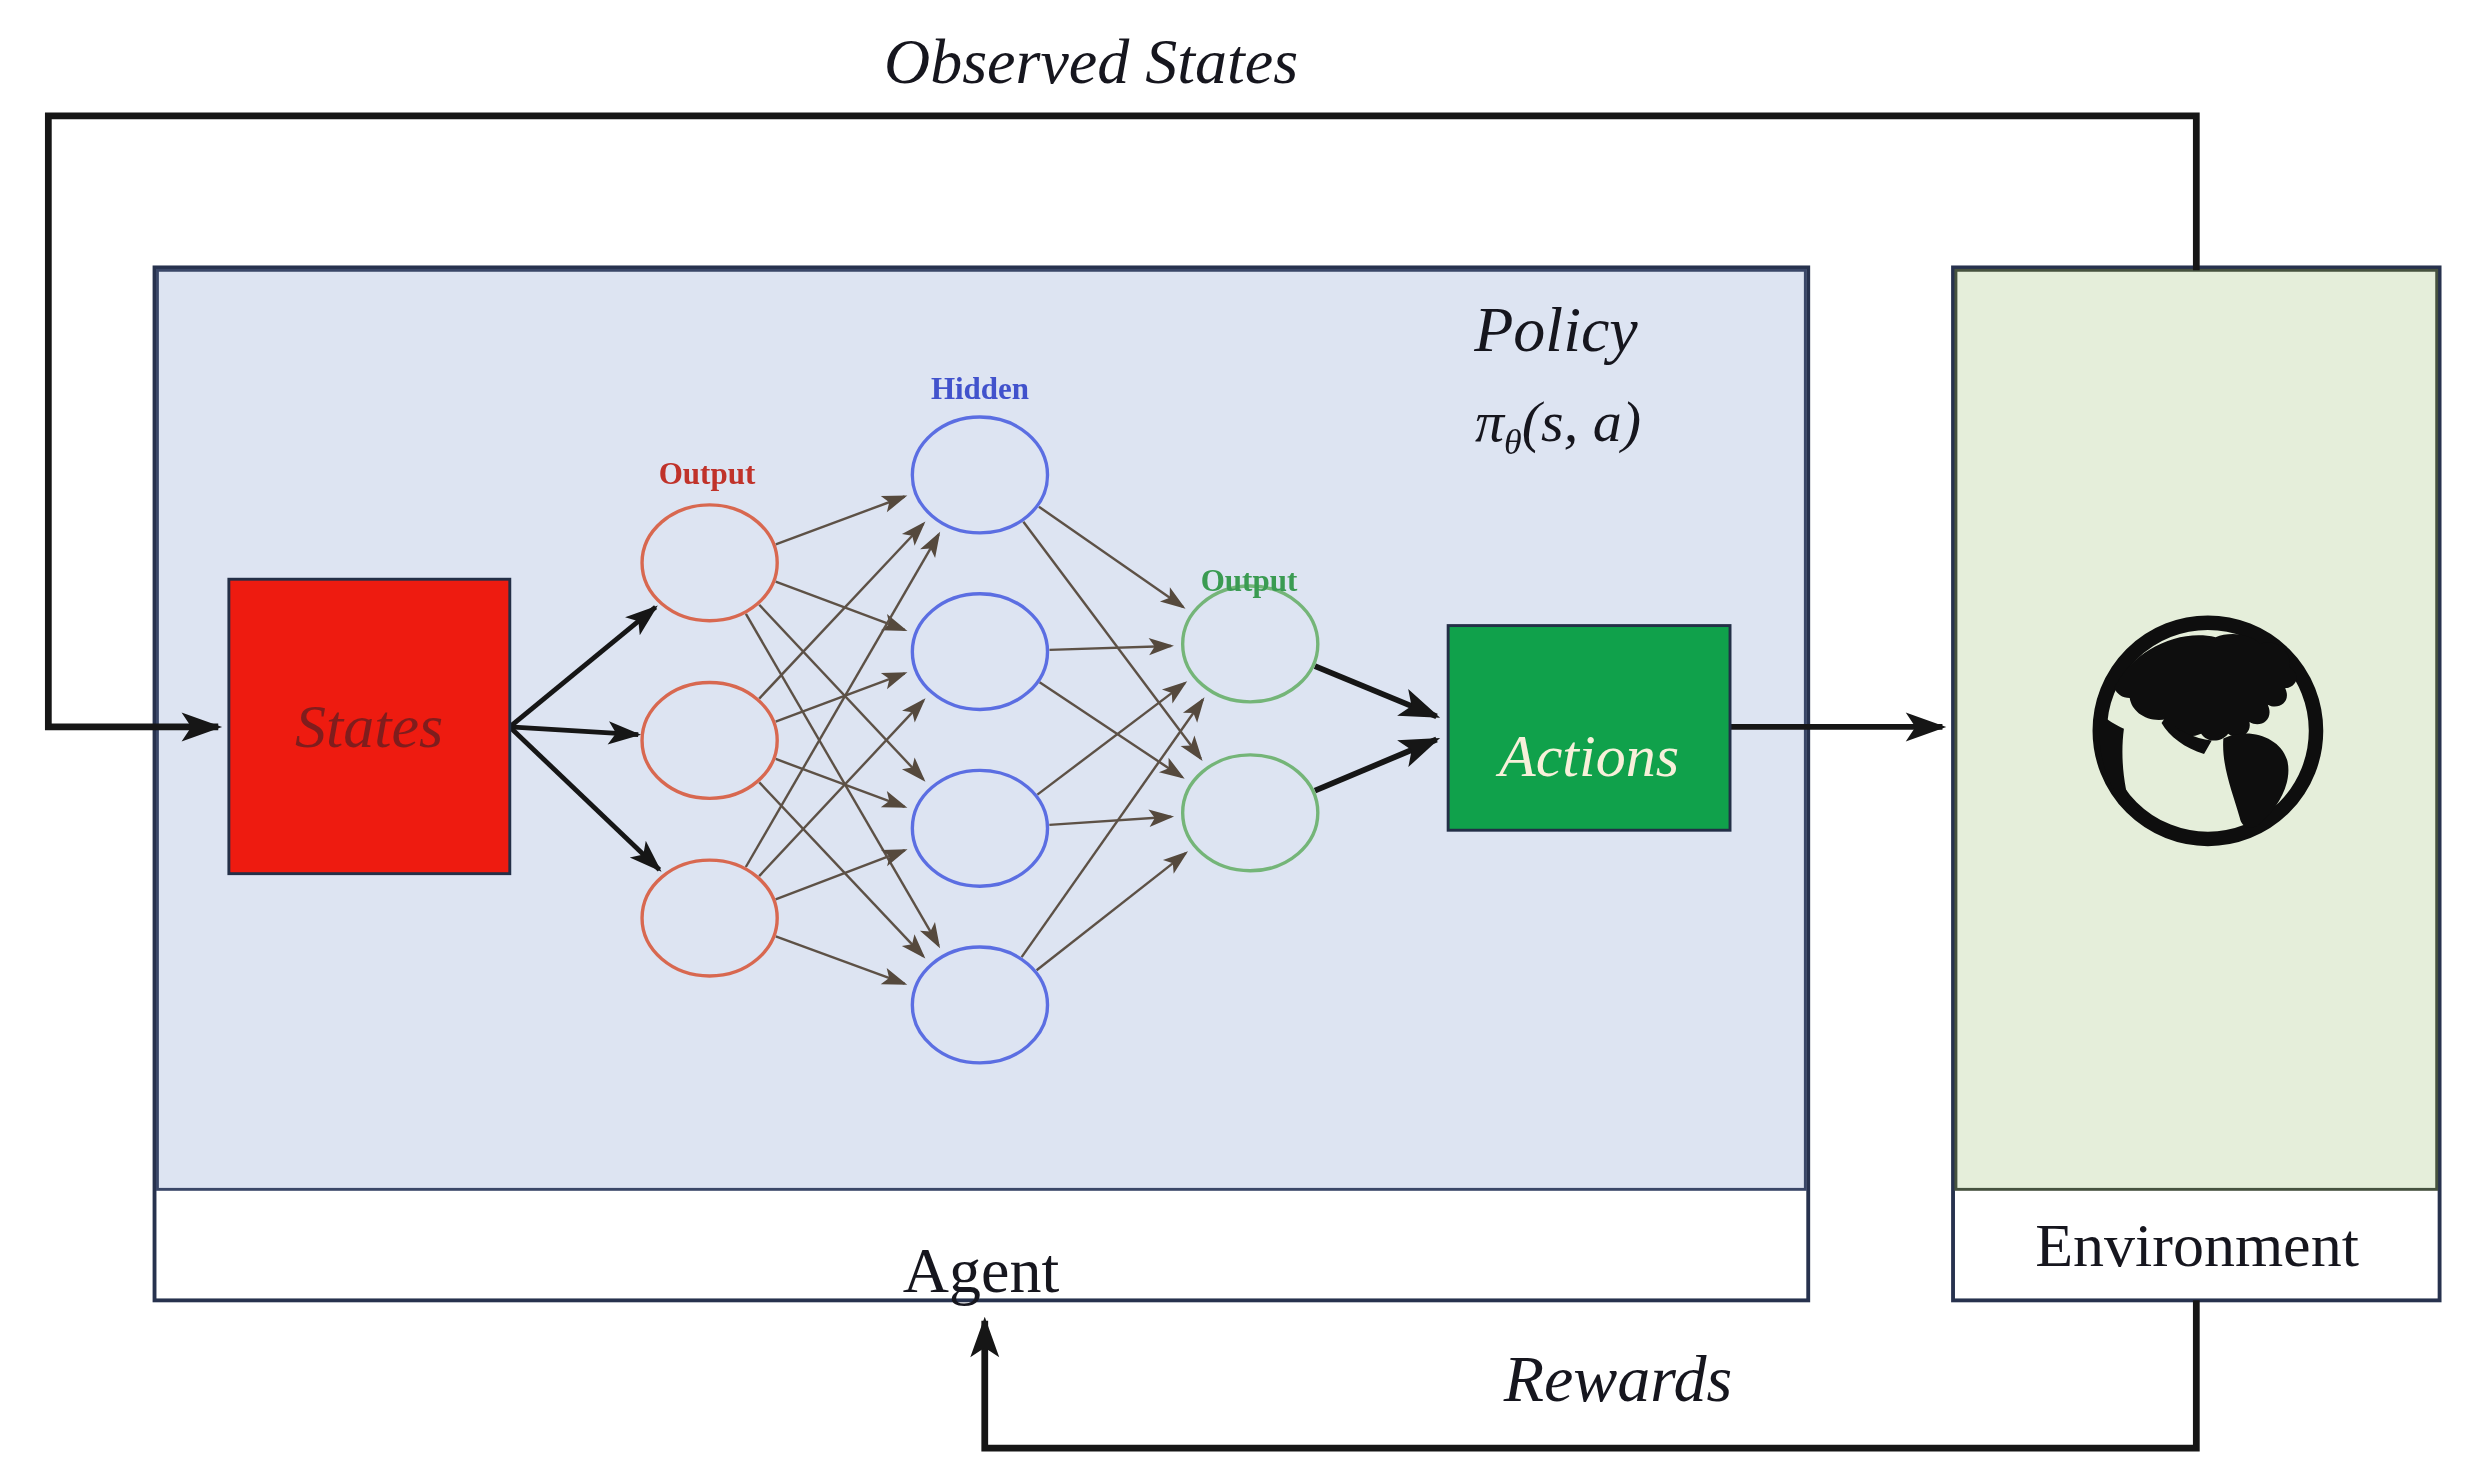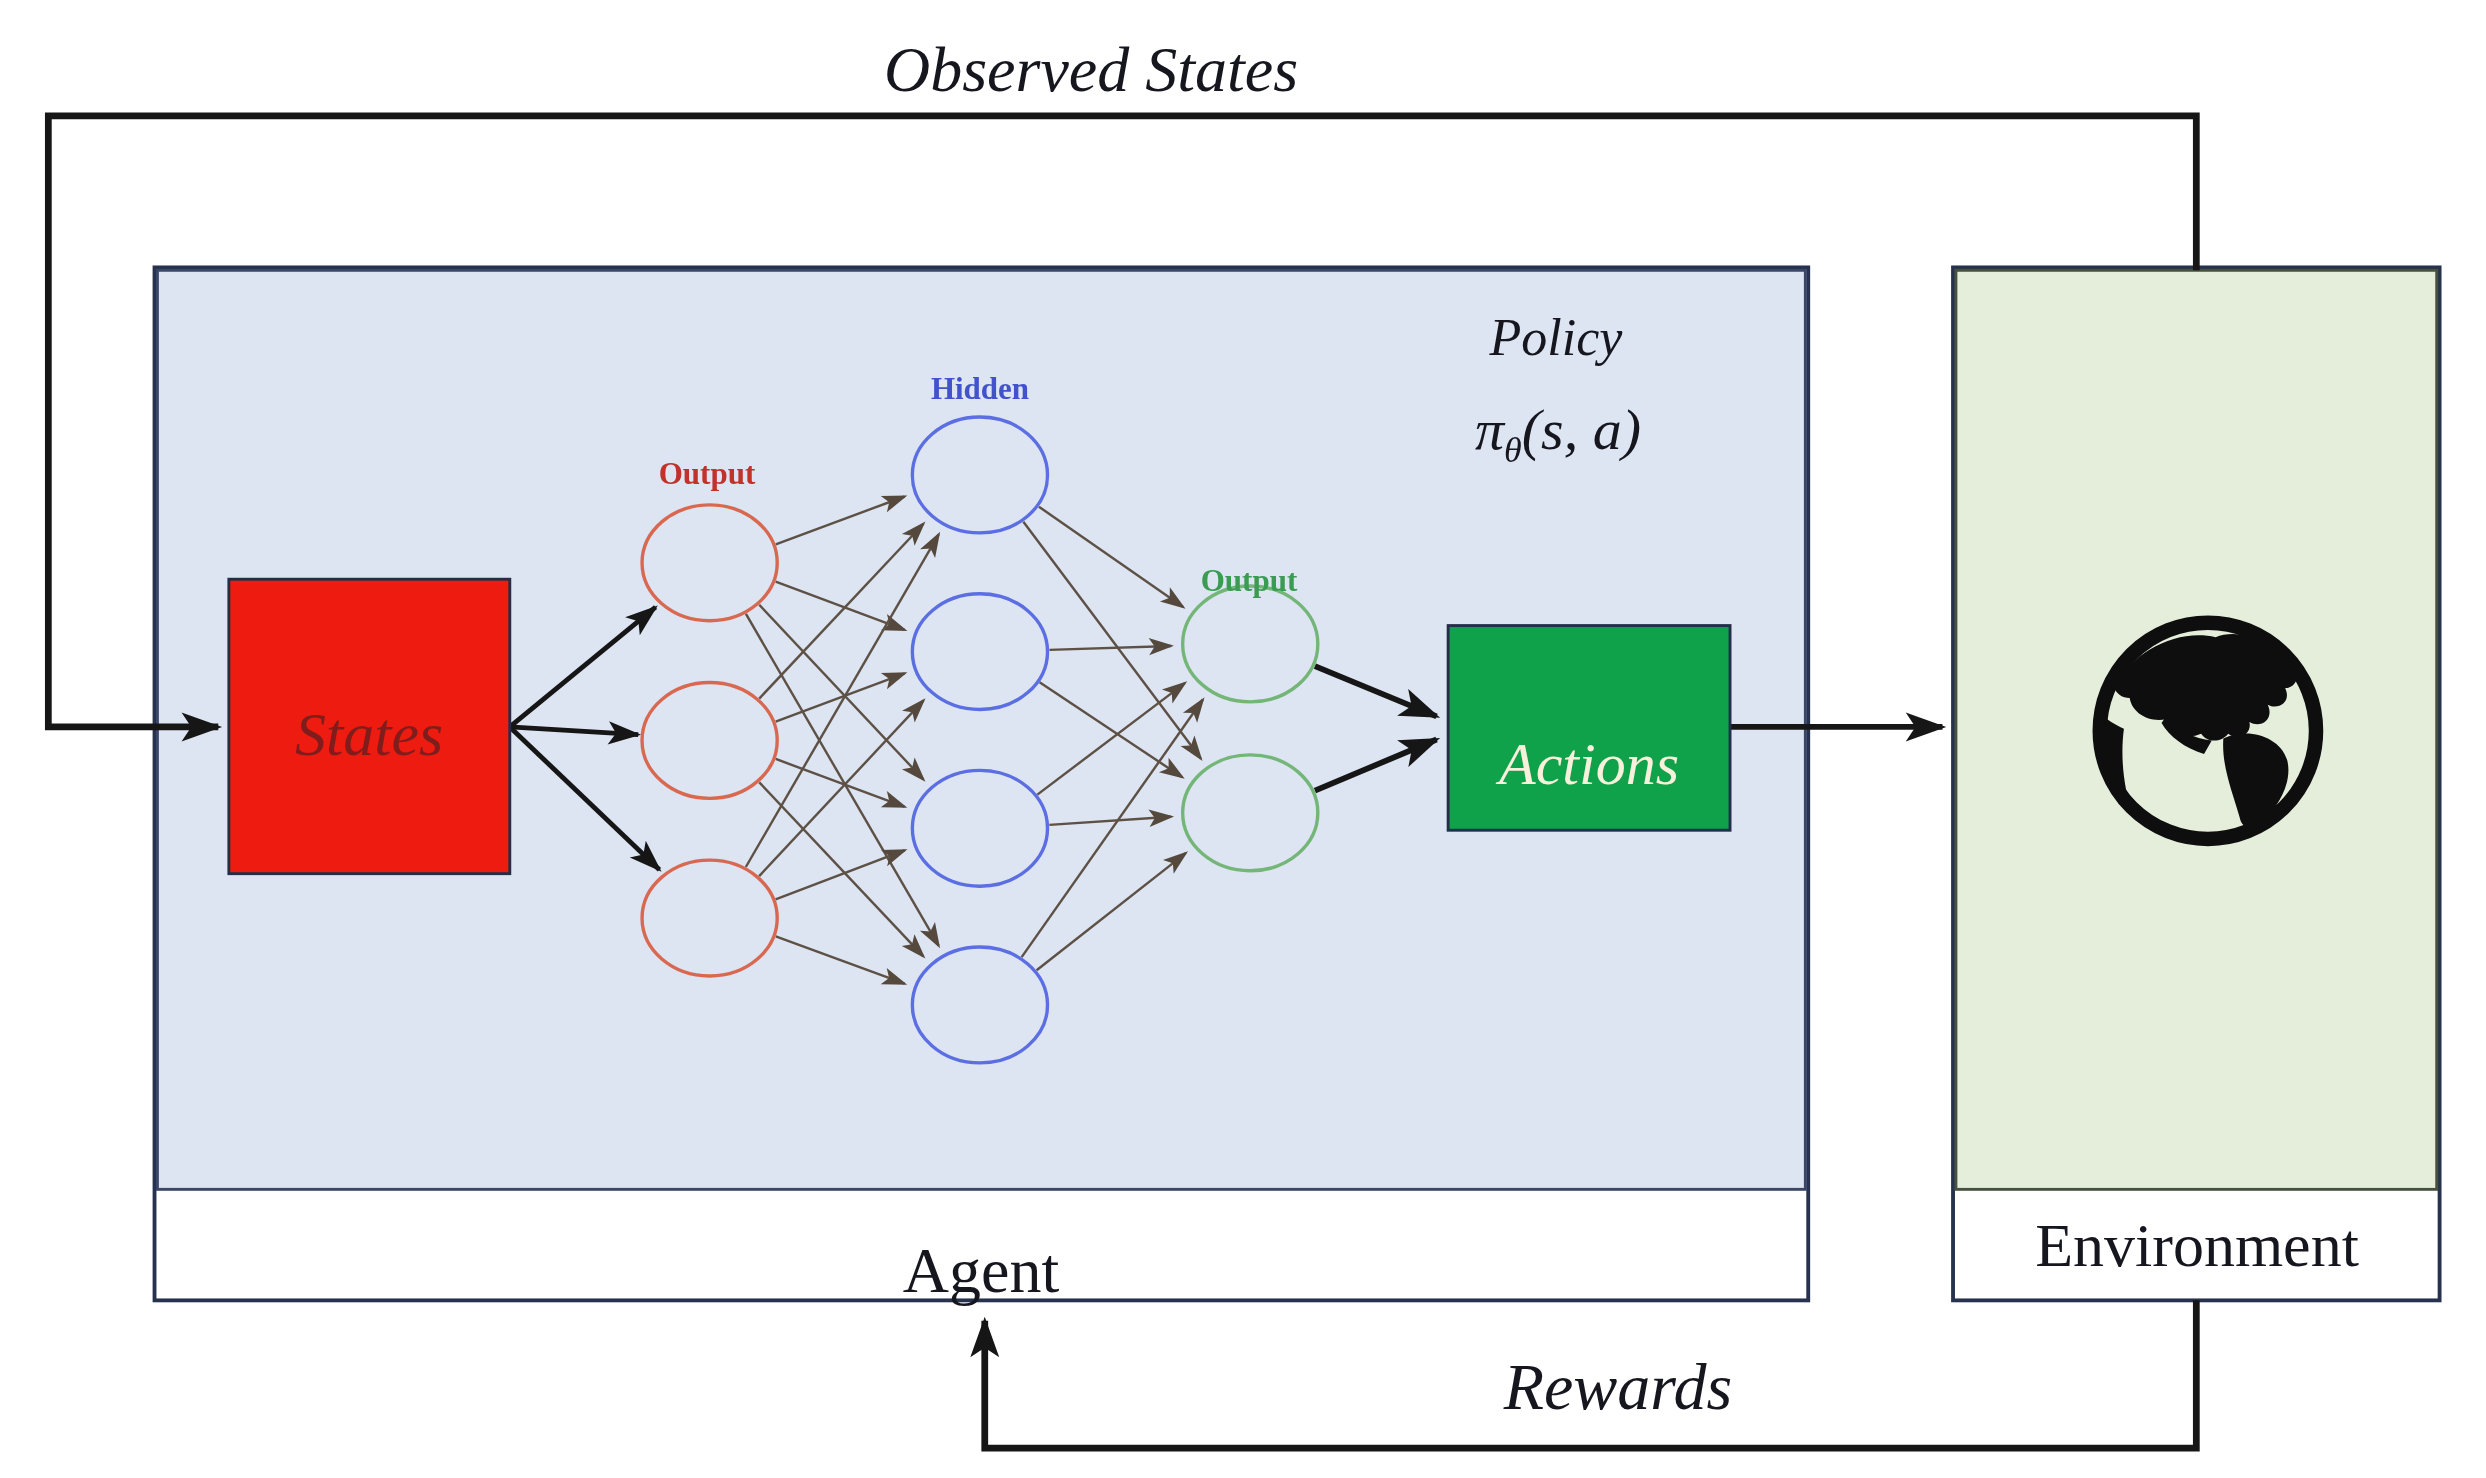--- a/index.html
+++ b/index.html
@@ -15,23 +15,23 @@
     position: absolute;
     left: 0; top: 0;
   }
   .lbl {
     position: absolute;
     transform: translate(-50%, -50%);
     white-space: nowrap;
     color: #16161e;
     line-height: 1;
   }
-  .italic { font-style: italic; margin-top: 8px; }
+  .italic { font-style: italic; }
   .lbl-observed   { left: 1091px; top: 62px;  font-size: 64px; }
-  .lbl-policy     { left: 1556px; top: 330px; font-size: 52px; text-align: right; }
+  .lbl-policy     { left: 1556px; top: 330px; font-size: 64px; text-align: right; }
   .lbl-formula    { left: 1558px; top: 427px; font-size: 58px; }
   .lbl-formula sub{ font-size: 0.62em; }
   .lbl-input      { left: 707px;  top: 473px; font-size: 31px; font-weight: bold; color: #c0322a; }
   .lbl-hidden     { left: 980px; top: 388px; font-size: 31px; font-weight: bold; color: #4152cc; }
   .lbl-output     { left: 1249px; top: 560px; font-size: 31px; font-weight: bold; color: #3a9b52; margin-top: 20px; }
   .lbl-states     { left: 369px;  top: 726px; font-size: 62px; color: #7f1d1d; font-family: Liberation Serif, serif; }
   .lbl-actions    { left: 1589px; top: 756px; font-size: 60px; color: #f7f0da; }
   .lbl-caption    { left: 1022px; top: 1147px; font-size: 64px; }
   .lbl-agent      { left: 981px; top: 1271px; font-size: 64px; }
   .lbl-environment{ left: 2197px; top: 1245px; font-size: 62px; }

